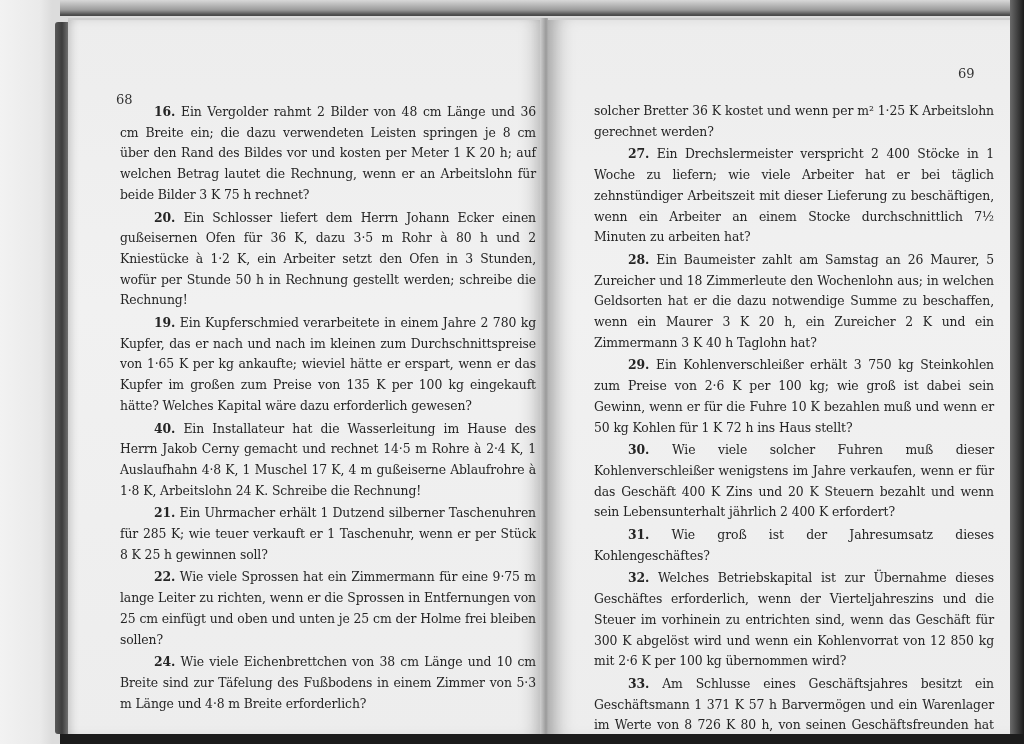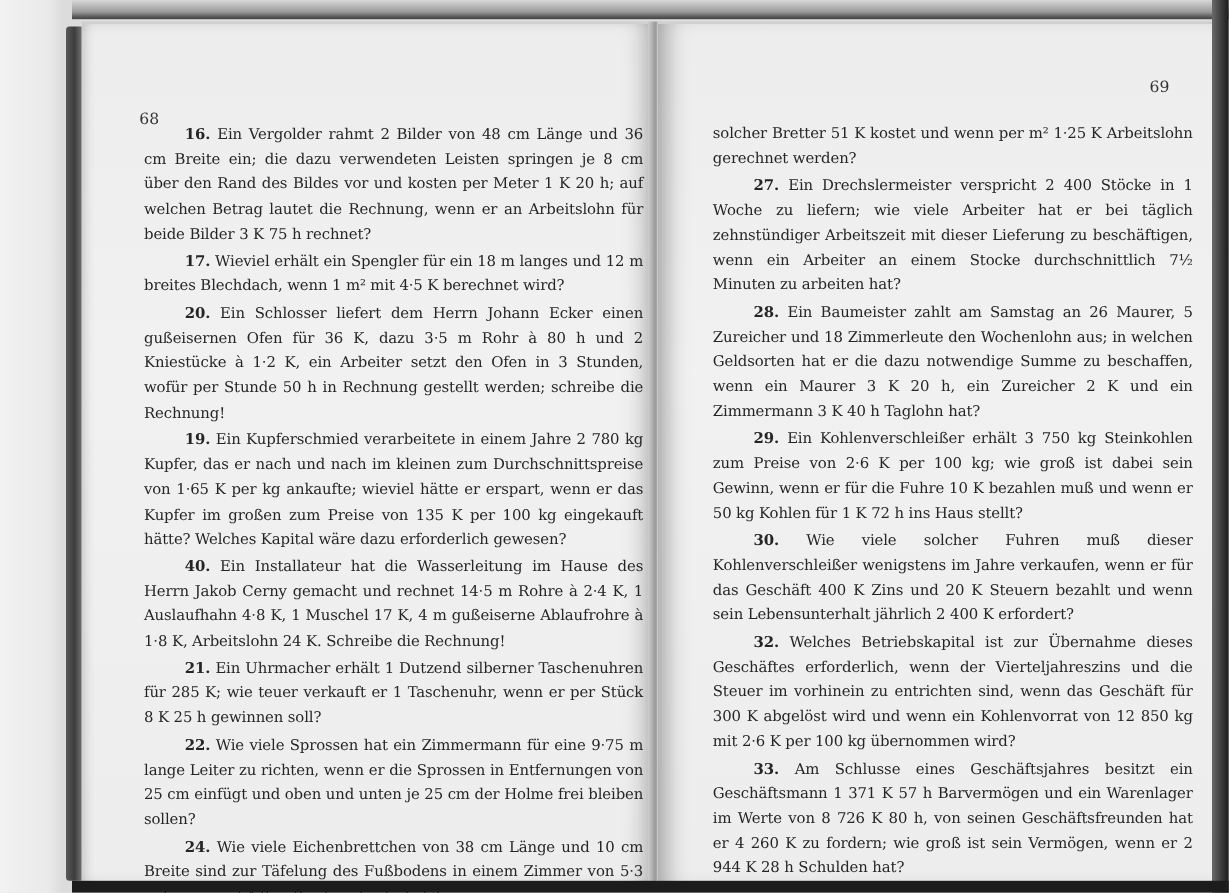--- a/index.html
+++ b/index.html
@@ -69,41 +69,41 @@
 <body>
 
 <div class="scan-bg"></div>
 <div class="top-edge"></div>
 <div class="spine-left"></div>
 
 <div class="page left">
   <div class="pagenum" style="left:48px; top:60px;margin-top:12px;">68</div>
   <div class="text">
     <p class="problem"><span class="num">16.</span> <span>Ein Vergolder rahmt 2 Bilder von 48 cm Länge und 36 cm Breite ein; die dazu verwendeten Leisten springen je 8 cm über den Rand des Bildes vor und kosten per Meter 1 K 20 h; auf welchen Betrag lautet die Rechnung, wenn er an Arbeitslohn für beide Bilder 3 K 75 h rechnet?</span></p>
-    <p class="problem"><span class="num">17.</span> <span>Wieviel erhält ein Spengler für ein 18 m langes und 12 m breites Blechdach, wenn 1 m² mit 4·5 K berechnet wird?</span></p>
     <p class="problem"><span class="num">20.</span> <span>Ein Schlosser liefert dem Herrn Johann Ecker einen gußeisernen Ofen für 36 K, dazu 3·5 m Rohr à 80 h und 2 Kniestücke à 1·2 K, ein Arbeiter setzt den Ofen in 3 Stunden, wofür per Stunde 50 h in Rechnung gestellt werden; schreibe die Rechnung!</span></p>
     <p class="problem"><span class="num">19.</span> <span>Ein Kupferschmied verarbeitete in einem Jahre 2 780 kg Kupfer, das er nach und nach im kleinen zum Durchschnittspreise von 1·65 K per kg ankaufte; wieviel hätte er erspart, wenn er das Kupfer im großen zum Preise von 135 K per 100 kg eingekauft hätte? Welches Kapital wäre dazu erforderlich gewesen?</span></p>
     <p class="problem"><span class="num">40.</span> <span>Ein Installateur hat die Wasserleitung im Hause des Herrn Jakob Cerny gemacht und rechnet 14·5 m Rohre à 2·4 K, 1 Auslaufhahn 4·8 K, 1 Muschel 17 K, 4 m gußeiserne Ablaufrohre à 1·8 K, Arbeitslohn 24 K. Schreibe die Rechnung!</span></p>
     <p class="problem"><span class="num">21.</span> <span>Ein Uhrmacher erhält 1 Dutzend silberner Taschenuhren für 285 K; wie teuer verkauft er 1 Taschenuhr, wenn er per Stück 8 K 25 h gewinnen soll?</span></p>
     <p class="problem"><span class="num">22.</span> <span>Wie viele Sprossen hat ein Zimmermann für eine 9·75 m lange Leiter zu richten, wenn er die Sprossen in Entfernungen von 25 cm einfügt und oben und unten je 25 cm der Holme frei bleiben sollen?</span></p>
     <p class="problem"><span class="num">24.</span> <span>Wie viele Eichenbrettchen von 38 cm Länge und 10 cm Breite sind zur Täfelung des Fußbodens in einem Zimmer von 5·3 m Länge und 4·8 m Breite erforderlich?</span></p>
 
   </div>
 </div>
 
 <div class="gutter"></div>
 
 <div class="page right">
   <div class="pagenum" style="left:410px; top:46px;">69</div>
   <div class="text">
-    <p class="problem cont">solcher Bretter 51 K kostet und wenn per m² 1·25 K Arbeitslohn gerechnet werden?</p>
+    <p class="problem cont">solcher Bretter 36 K kostet und wenn per m² 1·25 K Arbeitslohn gerechnet werden?</p>
     <p class="problem"><span class="num">27.</span> <span>Ein Drechslermeister verspricht 2 400 Stöcke in 1 Woche zu liefern; wie viele Arbeiter hat er bei täglich zehnstündiger Arbeitszeit mit dieser Lieferung zu beschäftigen, wenn ein Arbeiter an einem Stocke durchschnittlich 7½ Minuten zu arbeiten hat?</span></p>
     <p class="problem"><span class="num">28.</span> <span>Ein Baumeister zahlt am Samstag an 26 Maurer, 5 Zureicher und 18 Zimmerleute den Wochenlohn aus; in welchen Geldsorten hat er die dazu notwendige Summe zu beschaffen, wenn ein Maurer 3 K 20 h, ein Zureicher 2 K und ein Zimmermann 3 K 40 h Taglohn hat?</span></p>
     <p class="problem"><span class="num">29.</span> <span>Ein Kohlenverschleißer erhält 3 750 kg Steinkohlen zum Preise von 2·6 K per 100 kg; wie groß ist dabei sein Gewinn, wenn er für die Fuhre 10 K bezahlen muß und wenn er 50 kg Kohlen für 1 K 72 h ins Haus stellt?</span></p>
     <p class="problem"><span class="num">30.</span> <span>Wie viele solcher Fuhren muß dieser Kohlenverschleißer wenigstens im Jahre verkaufen, wenn er für das Geschäft 400 K Zins und 20 K Steuern bezahlt und wenn sein Lebensunterhalt jährlich 2 400 K erfordert?</span></p>
+    <p class="problem"><span class="num">31.</span> <span>Wie groß ist der Jahresumsatz dieses Kohlengeschäftes?</span></p>
     <p class="problem"><span class="num">32.</span> <span>Welches Betriebskapital ist zur Übernahme dieses Geschäftes erforderlich, wenn der Vierteljahreszins und die Steuer im vorhinein zu entrichten sind, wenn das Geschäft für 300 K abgelöst wird und wenn ein Kohlenvorrat von 12 850 kg mit 2·6 K per 100 kg übernommen wird?</span></p>
     <p class="problem"><span class="num">33.</span> <span>Am Schlusse eines Geschäftsjahres besitzt ein Geschäftsmann 1 371 K 57 h Barvermögen und ein Warenlager im Werte von 8 726 K 80 h, von seinen Geschäftsfreunden hat er 4 260 K zu fordern; wie groß ist sein Vermögen, wenn er 2 944 K 28 h Schulden hat?</span></p>
 
   </div>
 </div>
 
 <div class="right-edge"></div>
 <div class="bottom-edge"></div>
 
 </body></html>

